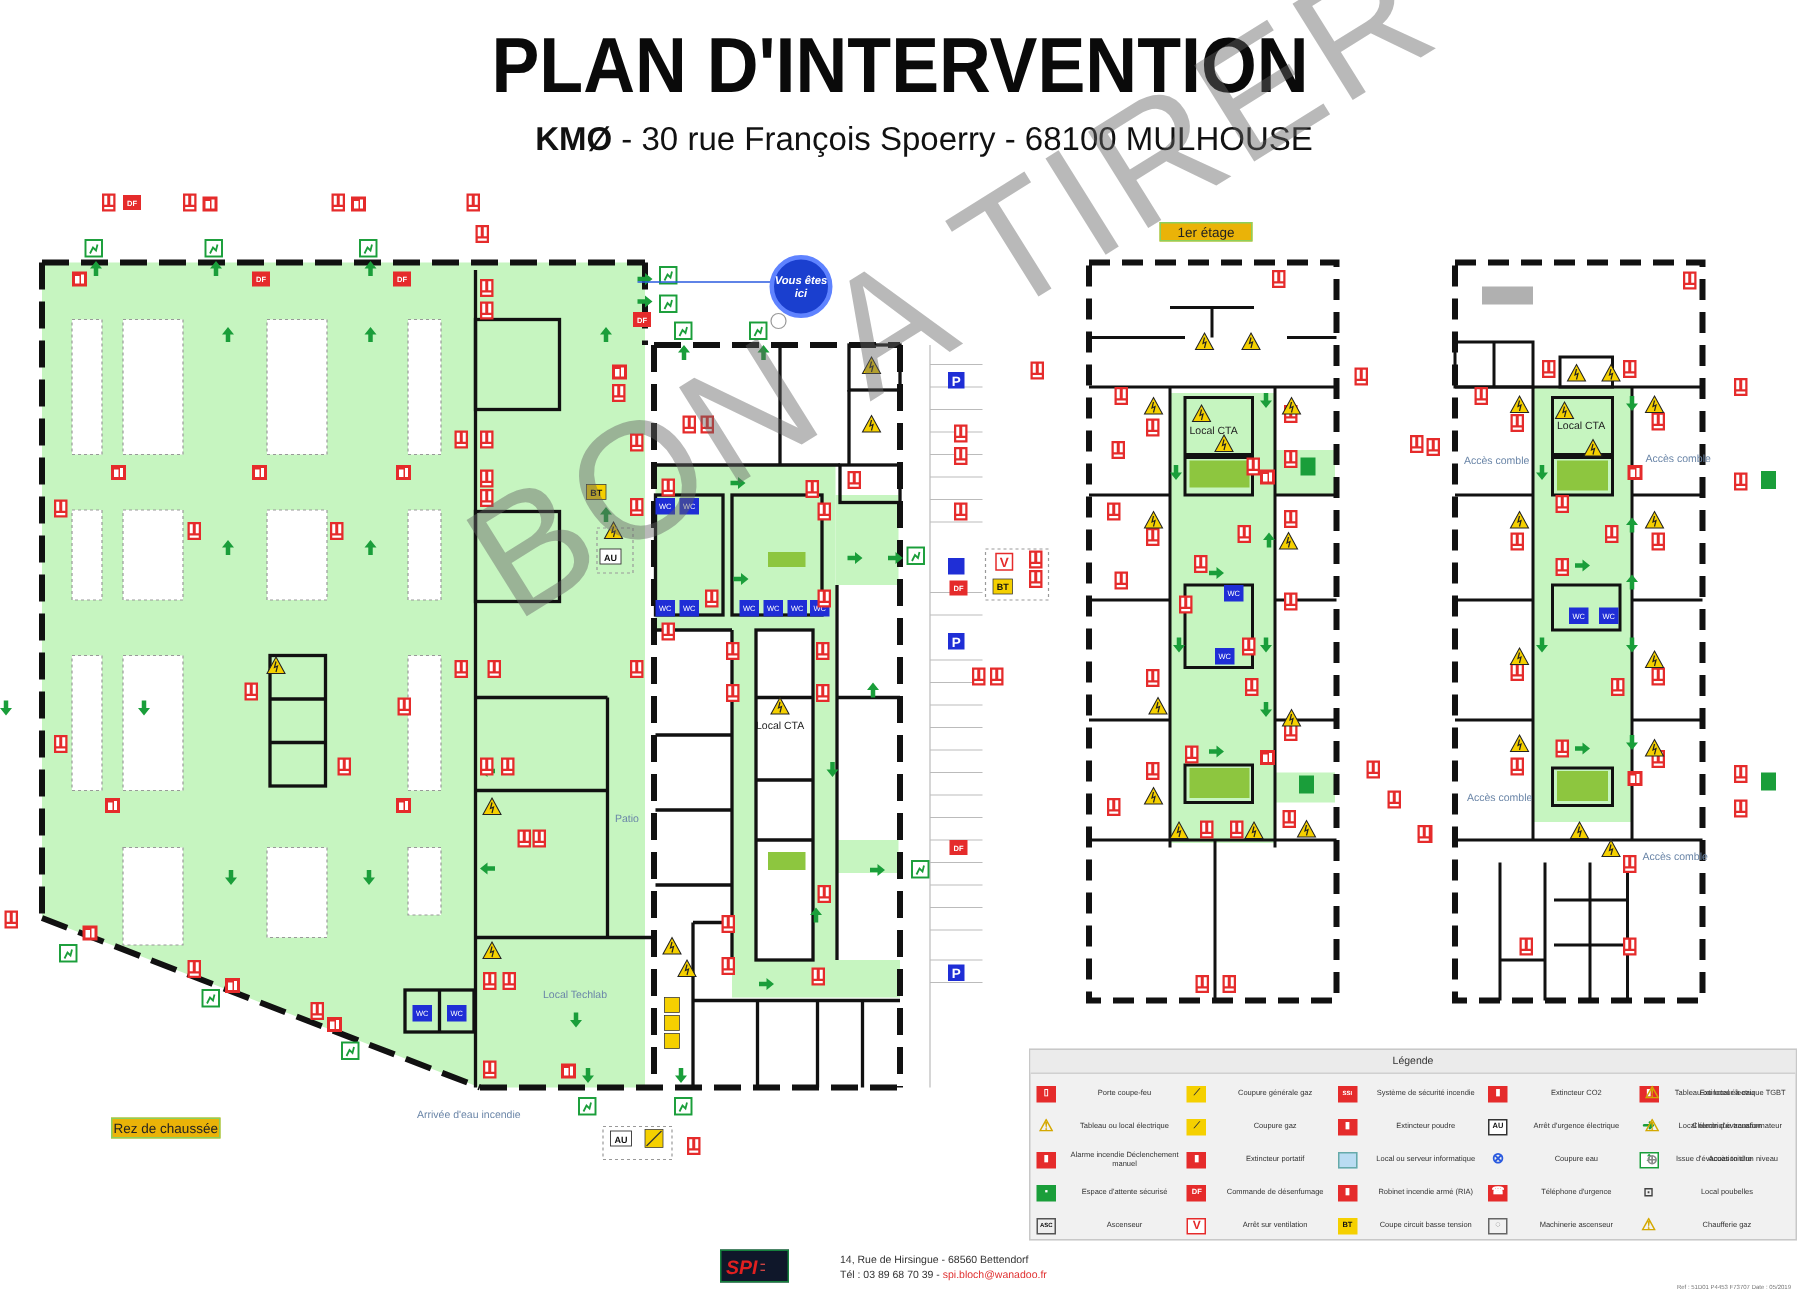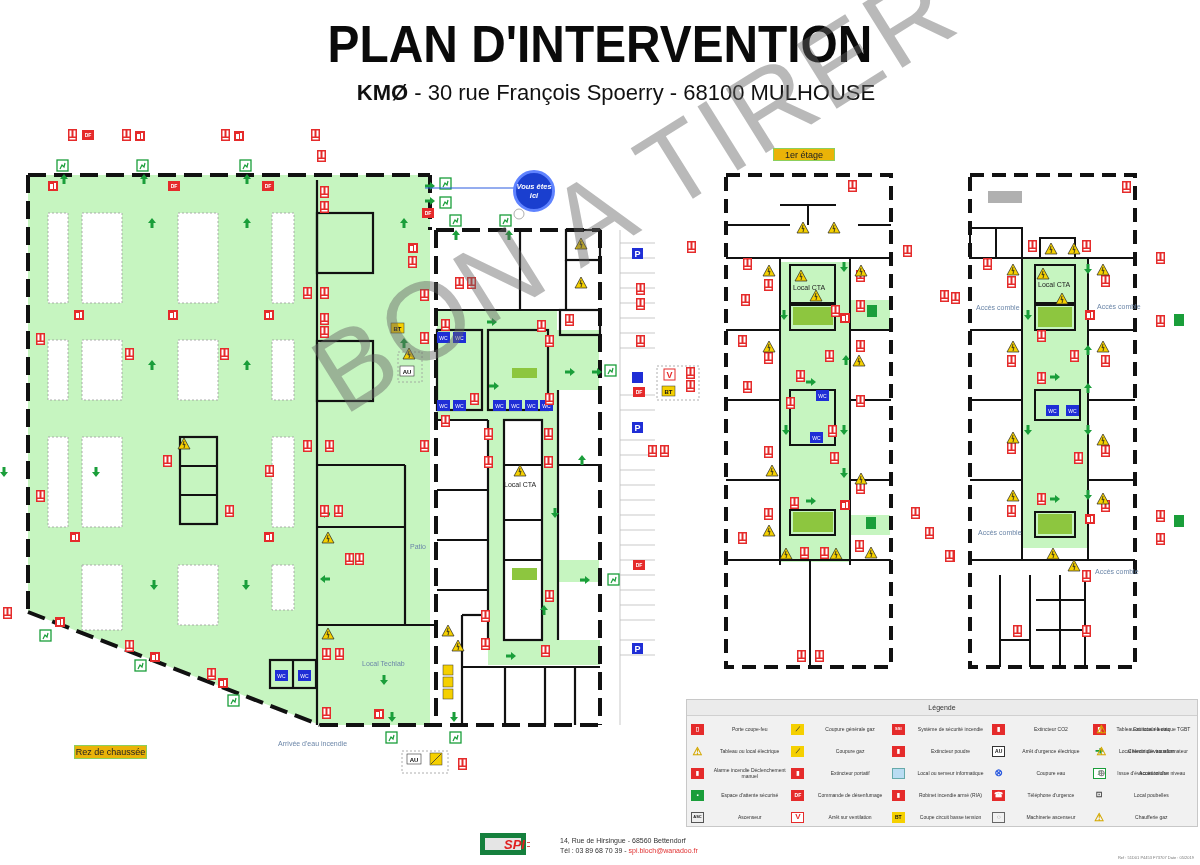--- a/index.html
+++ b/index.html
@@ -28,22 +28,22 @@
     transform: rotate(-32deg); transform-origin: left top; white-space: nowrap; letter-spacing: 4px; font-family: "Liberation Sans", sans-serif; pointer-events: none; }
 
   
   .legend { position: absolute; left: 686px; top: 699px; width: 512px; height: 128px; background: #f1f1f1; border: 1px solid #c8c8c8; }
   .legend-title { height: 16px; font-size: 7px; color: #333; display: flex; align-items: center; justify-content: center; border-bottom: 1px solid #d0d0d0; background: #ebebeb; }
   .legend-grid { display: grid; grid-template-columns: repeat(5, 1fr); grid-auto-rows: 22px; padding: 2px 4px; }
   .legend-item { display: flex; align-items: center; gap: 4px; font-size: 5px; color: #333; line-height: 6px; }
   .legend-item .lg-txt { flex: 1; text-align: center; }
   .lg-ico { width: 13px; height: 11px; flex: 0 0 13px; display: flex; align-items: center; justify-content: center; font-size: 6px; font-weight: bold; color: #fff; }
 
-  .footer-logo { position: absolute; left: 480px; top: 833px; width: 46px; height: 22px; border: 5px solid #15803d; background: #e5e5e5;
-    display: flex; align-items: center; padding-left: 19px; }
+  .footer-logo { position: absolute; left: 480px; top: 833px; width: 46px; height: 22px; border: 1px solid #15803d; background: #0f172a;
+    display: flex; align-items: center; padding-left: 3px; }
   .footer-logo .spi { font-weight: bold; font-style: italic; font-size: 13px; color: #e02020; }
   .footer-logo .spi-sub { font-size: 3px; color: #c44; margin-left: 2px; line-height: 4px; }
   .footer-addr { position: absolute; left: 560px; top: 836px; font-size: 7px; color: #333; line-height: 10px; }
   .footer-addr .mail { color: #e03030; }
   .ref { position: absolute; right: 6px; top: 855px; font-size: 4px; color: #777; }
 </style>
 </head>
 <body>
 
 <div class="title">PLAN D'INTERVENTION</div>

